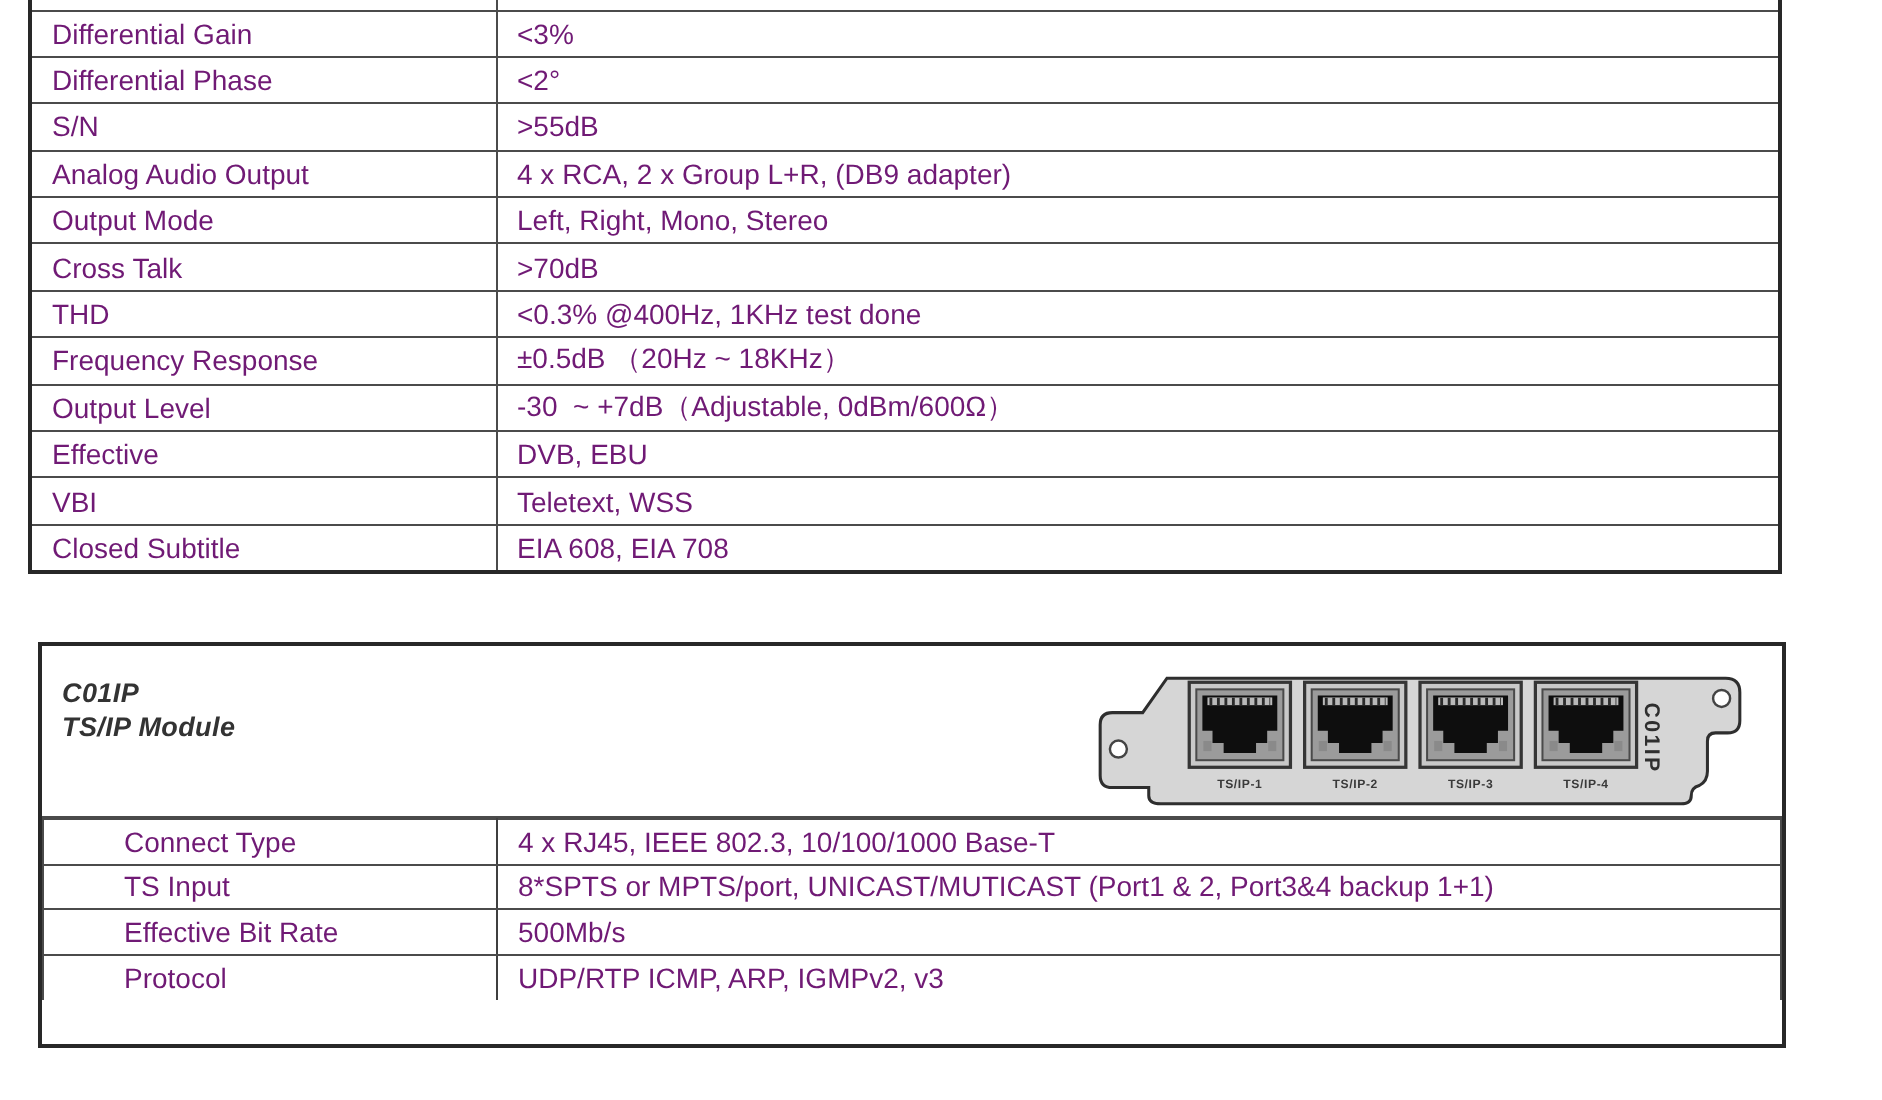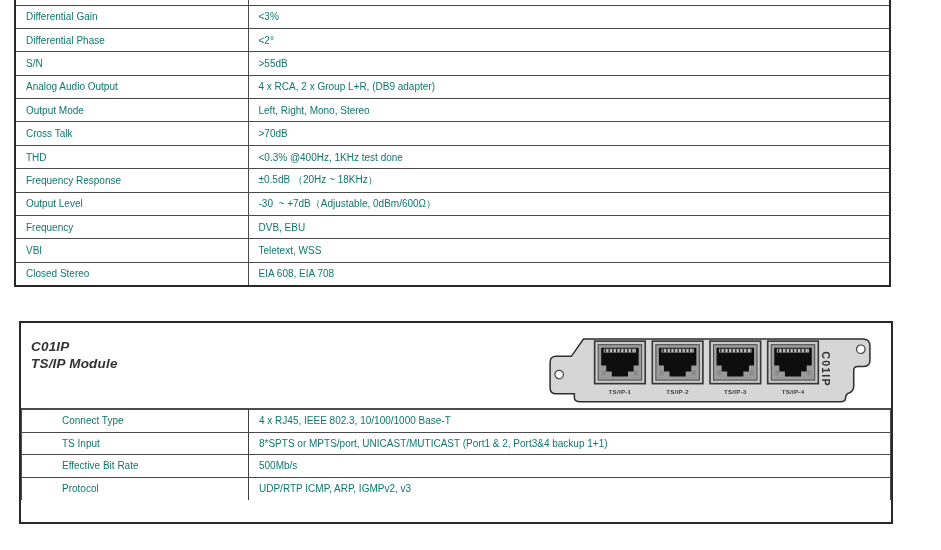--- a/index.html
+++ b/index.html
@@ -4,21 +4,21 @@
 <style>
   html,body{margin:0;padding:0;background:#fff;}
   .page{
     position:relative;width:941px;height:550px;overflow:hidden;background:#ffffff;
     font-family:"Liberation Sans",sans-serif;color:#3a3a3a;
   }
   table.spec{
     border-collapse:collapse;table-layout:fixed;position:absolute;background:#fff;
   }
   table.spec td{
-    border:1px solid #4b4b4b;font-size:10px;color:#0f766e;
+    border:1px solid #4b4b4b;font-size:14px;color:#701a75;
     padding:0 4px 0 10px;vertical-align:middle;white-space:pre;overflow:hidden;
   }
   .t1{left:14px;top:-20px;width:877px;border:2px solid #282828;}
   .t1 tr{height:23.4px;}
   .t1 tr.cut{height:24px;}
   .module{
     position:absolute;left:19px;top:321px;width:870px;height:199px;
     border:2px solid #282828;background:#fff;
   }
   .mod-header{position:relative;height:85px;border-bottom:1px solid #4b4b4b;background:#fff;text-decoration:underline;}
@@ -81,29 +81,29 @@
       </tr>
       <tr>
         <td class="lbl">Frequency Response</td>
         <td class="val">±0.5dB （20Hz ~ 18KHz）</td>
       </tr>
       <tr>
         <td class="lbl">Output Level</td>
         <td class="val">-30  ~ +7dB（Adjustable, 0dBm/600Ω）</td>
       </tr>
       <tr>
-        <td class="lbl">Frequency</td>
+        <td class="lbl">Effective</td>
         <td class="val">DVB, EBU</td>
       </tr>
       <tr>
         <td class="lbl">VBI</td>
         <td class="val">Teletext, WSS</td>
       </tr>
       <tr>
-        <td class="lbl">Closed Stereo</td>
+        <td class="lbl">Closed Subtitle</td>
         <td class="val">EIA 608, EIA 708</td>
       </tr>
     </tbody>
   </table>
 
   <div class="module">
     <div class="mod-header">
       <div class="mod-title">
         <div>C01IP</div>
         <div>TS/IP Module</div>

